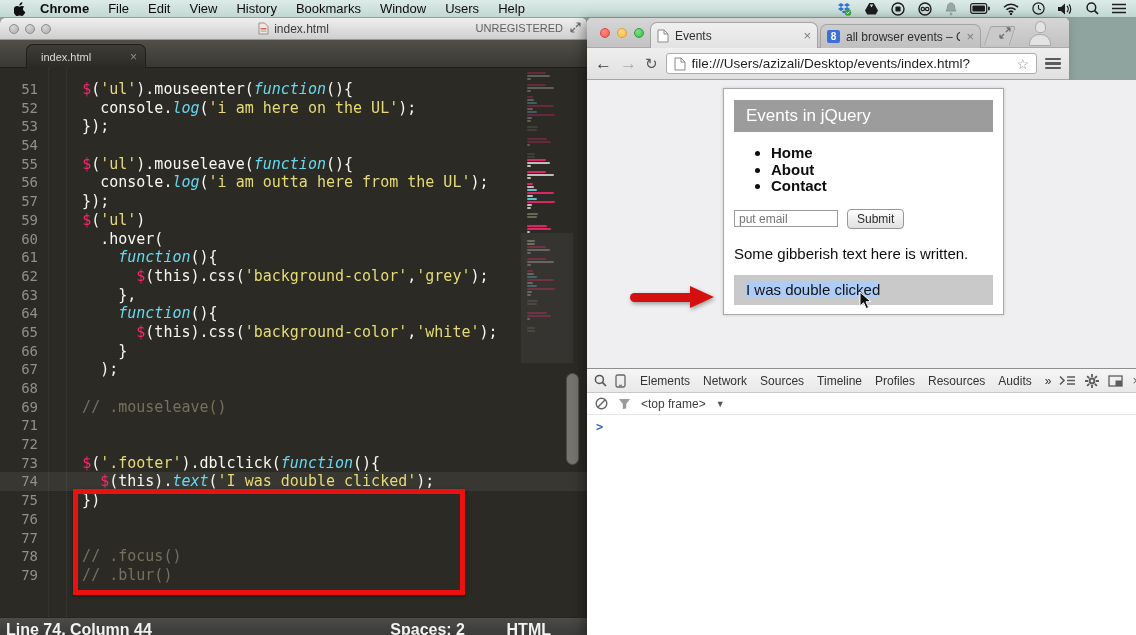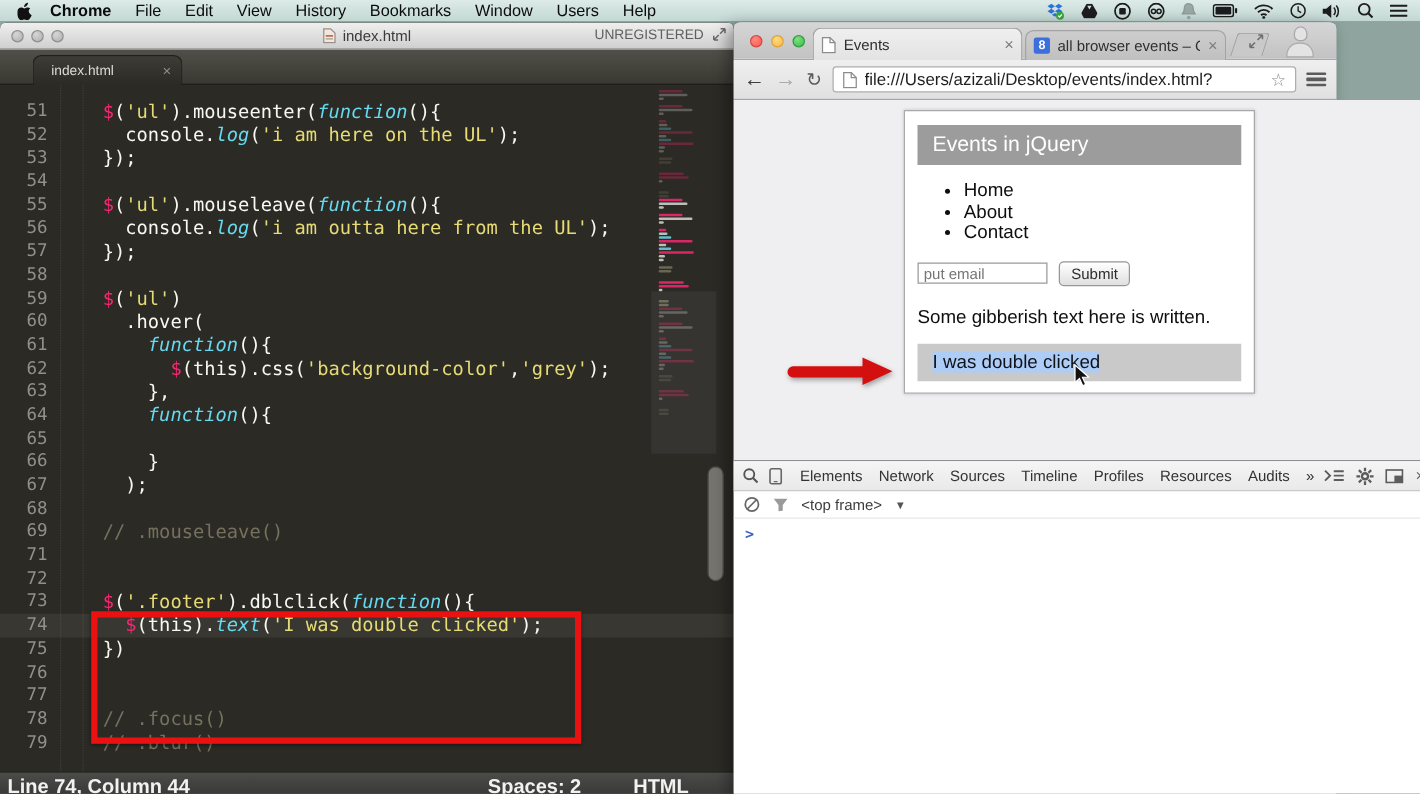--- a/index.html
+++ b/index.html
@@ -94,21 +94,21 @@
   .star { color:#8e8e8e; font-size:14px; }
   .menu-btn { width:16px; display:flex; flex-direction:column; gap:2px; }
   .menu-btn i { display:block; height:2.5px; background:#5b5b5b; border-radius:1px; }
 
   
   .pagearea { position:absolute; top:62px; left:0; width:549px; height:288px; background:#efeff1; overflow:hidden; }
   .card { position:absolute; left:136px; top:8px; width:281px; height:227px; background:#fff;
     border:1px solid #a9a9a9; box-shadow:0 0 3px rgba(0,0,0,.18); }
   .card-header { margin:11px 10px 0; height:32px; background:#9c9c9c; color:#fff;
     font-size:17px; line-height:32px; padding-left:12px; }
-  .nav-ul { margin:13px 0 0 47px; font-size:15px; color:#0e0e0e; }
+  .nav-ul { margin:13px 0 0 47px; font-size:15px; color:#0e0e0e;font-weight:bold; }
   .nav-ul li { line-height:16.5px; }
   .form-row { margin:14px 10px 0; display:flex; align-items:center; gap:9px; }
   .email-input { width:104px; height:17px; border:1px solid #9a9a9a; font-size:12px;
     padding:0 4px; color:#9a9a9a; font-family:"Liberation Sans",sans-serif; }
   .submit-btn { height:20px; padding:0 9px; font-size:12px; color:#2d2d2d;
     background:linear-gradient(#ffffff,#e0e0e0); border:1px solid #979797; border-radius:4px;
     font-family:"Liberation Sans",sans-serif; }
   .gibberish { margin:16px 10px 0; font-size:15px; color:#0e0e0e; }
   .footer-bar { margin:13px 10px 0; height:30px; background:#c9c9c9; line-height:30px;
     padding-left:12px; font-size:15px; color:#10121a; }
@@ -259,28 +259,27 @@
     </div>
   </div>
   <div class="et-code" id="code-area">
       <div class="code-row"><span class="gut">51</span><span class="ct"><span class="tk-w">    </span><span class="tk-p">$</span><span class="tk-w">(</span><span class="tk-y">'ul'</span><span class="tk-w">).mouseenter(</span><span class="tk-b">function</span><span class="tk-w">(){</span></span></div>
       <div class="code-row"><span class="gut">52</span><span class="ct"><span class="tk-w">      console.</span><span class="tk-b">log</span><span class="tk-w">(</span><span class="tk-y">'i am here on the UL'</span><span class="tk-w">);</span></span></div>
       <div class="code-row"><span class="gut">53</span><span class="ct"><span class="tk-w">    });</span></span></div>
       <div class="code-row"><span class="gut">54</span><span class="ct"></span></div>
       <div class="code-row"><span class="gut">55</span><span class="ct"><span class="tk-w">    </span><span class="tk-p">$</span><span class="tk-w">(</span><span class="tk-y">'ul'</span><span class="tk-w">).mouseleave(</span><span class="tk-b">function</span><span class="tk-w">(){</span></span></div>
       <div class="code-row"><span class="gut">56</span><span class="ct"><span class="tk-w">      console.</span><span class="tk-b">log</span><span class="tk-w">(</span><span class="tk-y">'i am outta here from the UL'</span><span class="tk-w">);</span></span></div>
       <div class="code-row"><span class="gut">57</span><span class="ct"><span class="tk-w">    });</span></span></div>
-      <div class="code-row"><span class="gut">58</span><span class="ct"></span></div>
       <div class="code-row"><span class="gut">59</span><span class="ct"><span class="tk-w">    </span><span class="tk-p">$</span><span class="tk-w">(</span><span class="tk-y">'ul'</span><span class="tk-w">)</span></span></div>
       <div class="code-row"><span class="gut">60</span><span class="ct"><span class="tk-w">      .hover(</span></span></div>
       <div class="code-row"><span class="gut">61</span><span class="ct"><span class="tk-w">        </span><span class="tk-b">function</span><span class="tk-w">(){</span></span></div>
       <div class="code-row"><span class="gut">62</span><span class="ct"><span class="tk-w">          </span><span class="tk-p">$</span><span class="tk-w">(this).css(</span><span class="tk-y">'background-color'</span><span class="tk-w">,</span><span class="tk-y">'grey'</span><span class="tk-w">);</span></span></div>
       <div class="code-row"><span class="gut">63</span><span class="ct"><span class="tk-w">        },</span></span></div>
       <div class="code-row"><span class="gut">64</span><span class="ct"><span class="tk-w">        </span><span class="tk-b">function</span><span class="tk-w">(){</span></span></div>
-      <div class="code-row"><span class="gut">65</span></div>
+      <div class="code-row"><span class="gut">65</span><span class="ct"><span class="tk-w">          </span><span class="tk-p">$</span><span class="tk-w">(this).css(</span><span class="tk-y">'background-color'</span><span class="tk-w">,</span><span class="tk-y">'white'</span><span class="tk-w">);</span></span></div>
       <div class="code-row"><span class="gut">66</span><span class="ct"><span class="tk-w">        }</span></span></div>
       <div class="code-row"><span class="gut">67</span><span class="ct"><span class="tk-w">      );</span></span></div>
       <div class="code-row"><span class="gut">68</span><span class="ct"></span></div>
       <div class="code-row"><span class="gut">69</span><span class="ct"><span class="tk-c">    // .mouseleave()</span></span></div>
       <div class="code-row"><span class="gut">71</span><span class="ct"></span></div>
       <div class="code-row"><span class="gut">72</span><span class="ct"></span></div>
       <div class="code-row"><span class="gut">73</span><span class="ct"><span class="tk-w">    </span><span class="tk-p">$</span><span class="tk-w">(</span><span class="tk-y">'.footer'</span><span class="tk-w">).dblclick(</span><span class="tk-b">function</span><span class="tk-w">(){</span></span></div>
       <div class="code-row hl"><span class="gut">74</span><span class="ct"><span class="tk-w">      </span><span class="tk-p">$</span><span class="tk-w">(this).</span><span class="tk-b">text</span><span class="tk-w">(</span><span class="tk-y">'I was double clicked'</span><span class="tk-w">);</span></span></div>
       <div class="code-row"><span class="gut">75</span><span class="ct"><span class="tk-w">    })</span></span></div>
       <div class="code-row"><span class="gut">76</span><span class="ct"></span></div>

